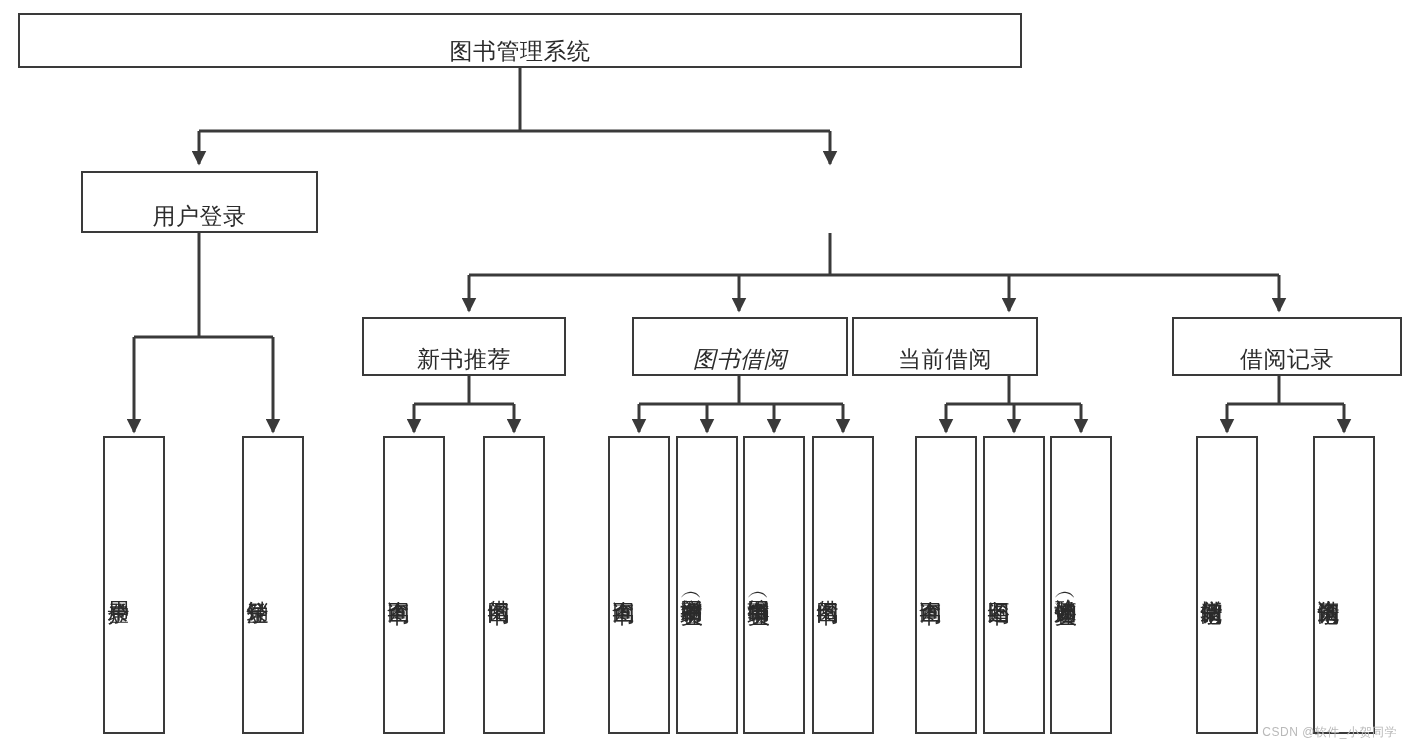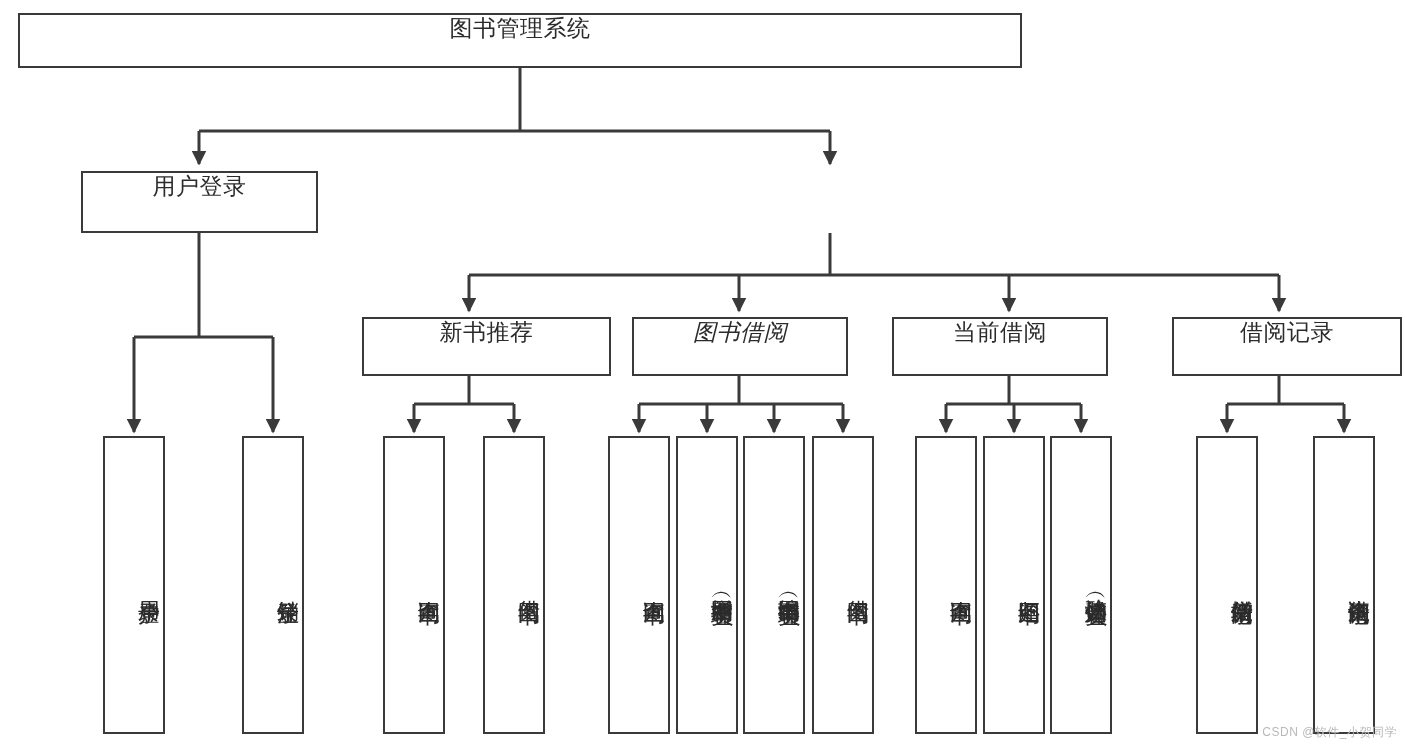--- a/index.html
+++ b/index.html
@@ -21,21 +21,21 @@
     top: 0;
     width: 1405px;
     height: 747px;
   }
   .node {
     position: absolute;
     box-sizing: border-box;
     border: 2px solid #3a3a3a;
     background: #ffffff;
     display: flex;
-    align-items: flex-start;
+    align-items: flex-end;
     justify-content: center;
     color: #2b2b2b;
   }
   .node-h {
     font-size: 23px;
     line-height: 1.2;
     letter-spacing: 0.5px;
     white-space: nowrap;
   }
   .node-v {
@@ -120,27 +120,27 @@
   </svg>
 
   <div class="node node-h" style="left:18px; top:13px; width:1004px; height:55px;">
     <span>图书管理系统</span>
   </div>
 
   <div class="node node-h" style="left:81px; top:171px; width:237px; height:62px;">
     <span>用户登录</span>
   </div>
 
-  <div class="node node-h" style="left:362px; top:317px; width:249px; height:59px;">
+  <div class="node node-h" style="left:362px; top:317px; width:204px; height:59px;">
     <span>新书推荐</span>
   </div>
   <div class="node node-h" style="left:632px; top:317px; width:216px; height:59px;font-style:italic;">
     <span>图书借阅</span>
   </div>
-  <div class="node node-h" style="left:892px; top:317px; width:216px; height:59px;">
+  <div class="node node-h" style="left:852px; top:317px; width:186px; height:59px;">
     <span>当前借阅</span>
   </div>
   <div class="node node-h" style="left:1172px; top:317px; width:230px; height:59px;">
     <span>借阅记录</span>
   </div>
 
   <div class="node node-v" style="left:103px; top:436px; width:62px; height:298px;">
     <span class="vtext">用户登录</span>
   </div>
   <div class="node node-v" style="left:242px; top:436px; width:62px; height:298px;">

